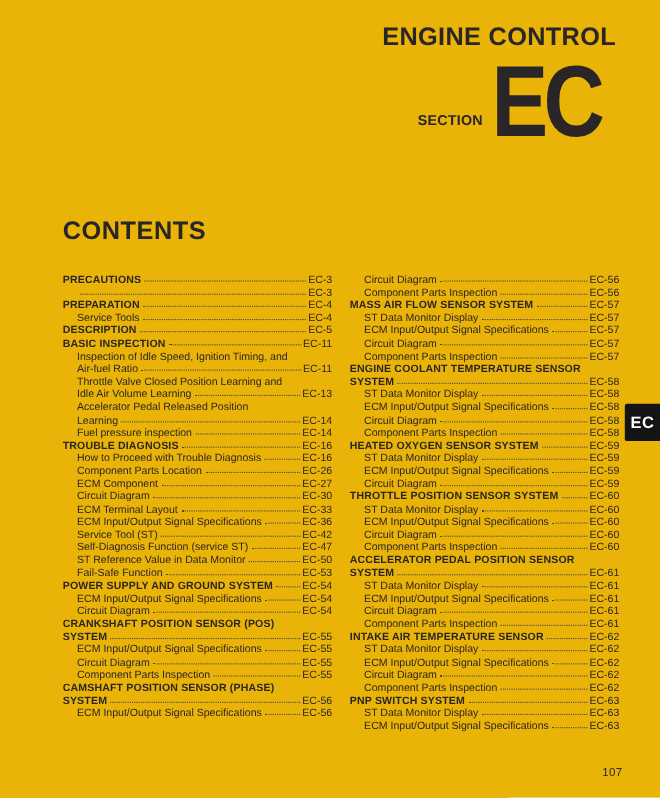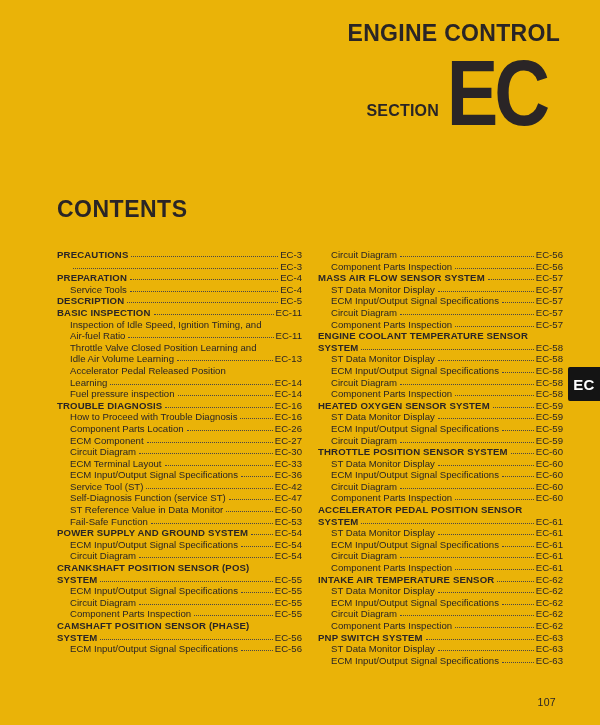--- a/index.html
+++ b/index.html
@@ -14,21 +14,21 @@
   .page{position:absolute;inset:0;background:#eab308;}
 
   
   .header-title{
     position:absolute;top:20px;right:40px;
     font-size:23px;font-weight:bold;letter-spacing:.3px;
     white-space:nowrap;
   }
   .section-label{
     position:absolute;top:102px;right:161px;
-    font-size:16px;font-weight:bold;letter-spacing:.2px;
+    font-size:13px;font-weight:bold;letter-spacing:.2px;
   }
   .section-code{
     position:absolute;top:52px;right:54px;
     font-size:92px;font-weight:bold;line-height:82px;
     letter-spacing:-5px;
     transform:scaleX(.84);transform-origin:right bottom;
   }
 
   
   .contents-title{
@@ -63,21 +63,21 @@
     position:absolute;top:367px;right:0;
     width:32px;height:34px;
     background:#141414;color:#ffffff;
     display:flex;align-items:center;justify-content:center;
     font-size:15px;font-weight:bold;letter-spacing:.3px;
     border-radius:2px 0 0 2px;
   }
 
   
   .page-number{
-    position:absolute;top:696px;right:44px;
+    position:absolute;top:696px;right:34px;
     font-size:10.5px;letter-spacing:.3px;
   }
 </style>
 </head>
 <body>
 
 <div class="page">
 
   <div class="header-title">ENGINE CONTROL</div>
 

